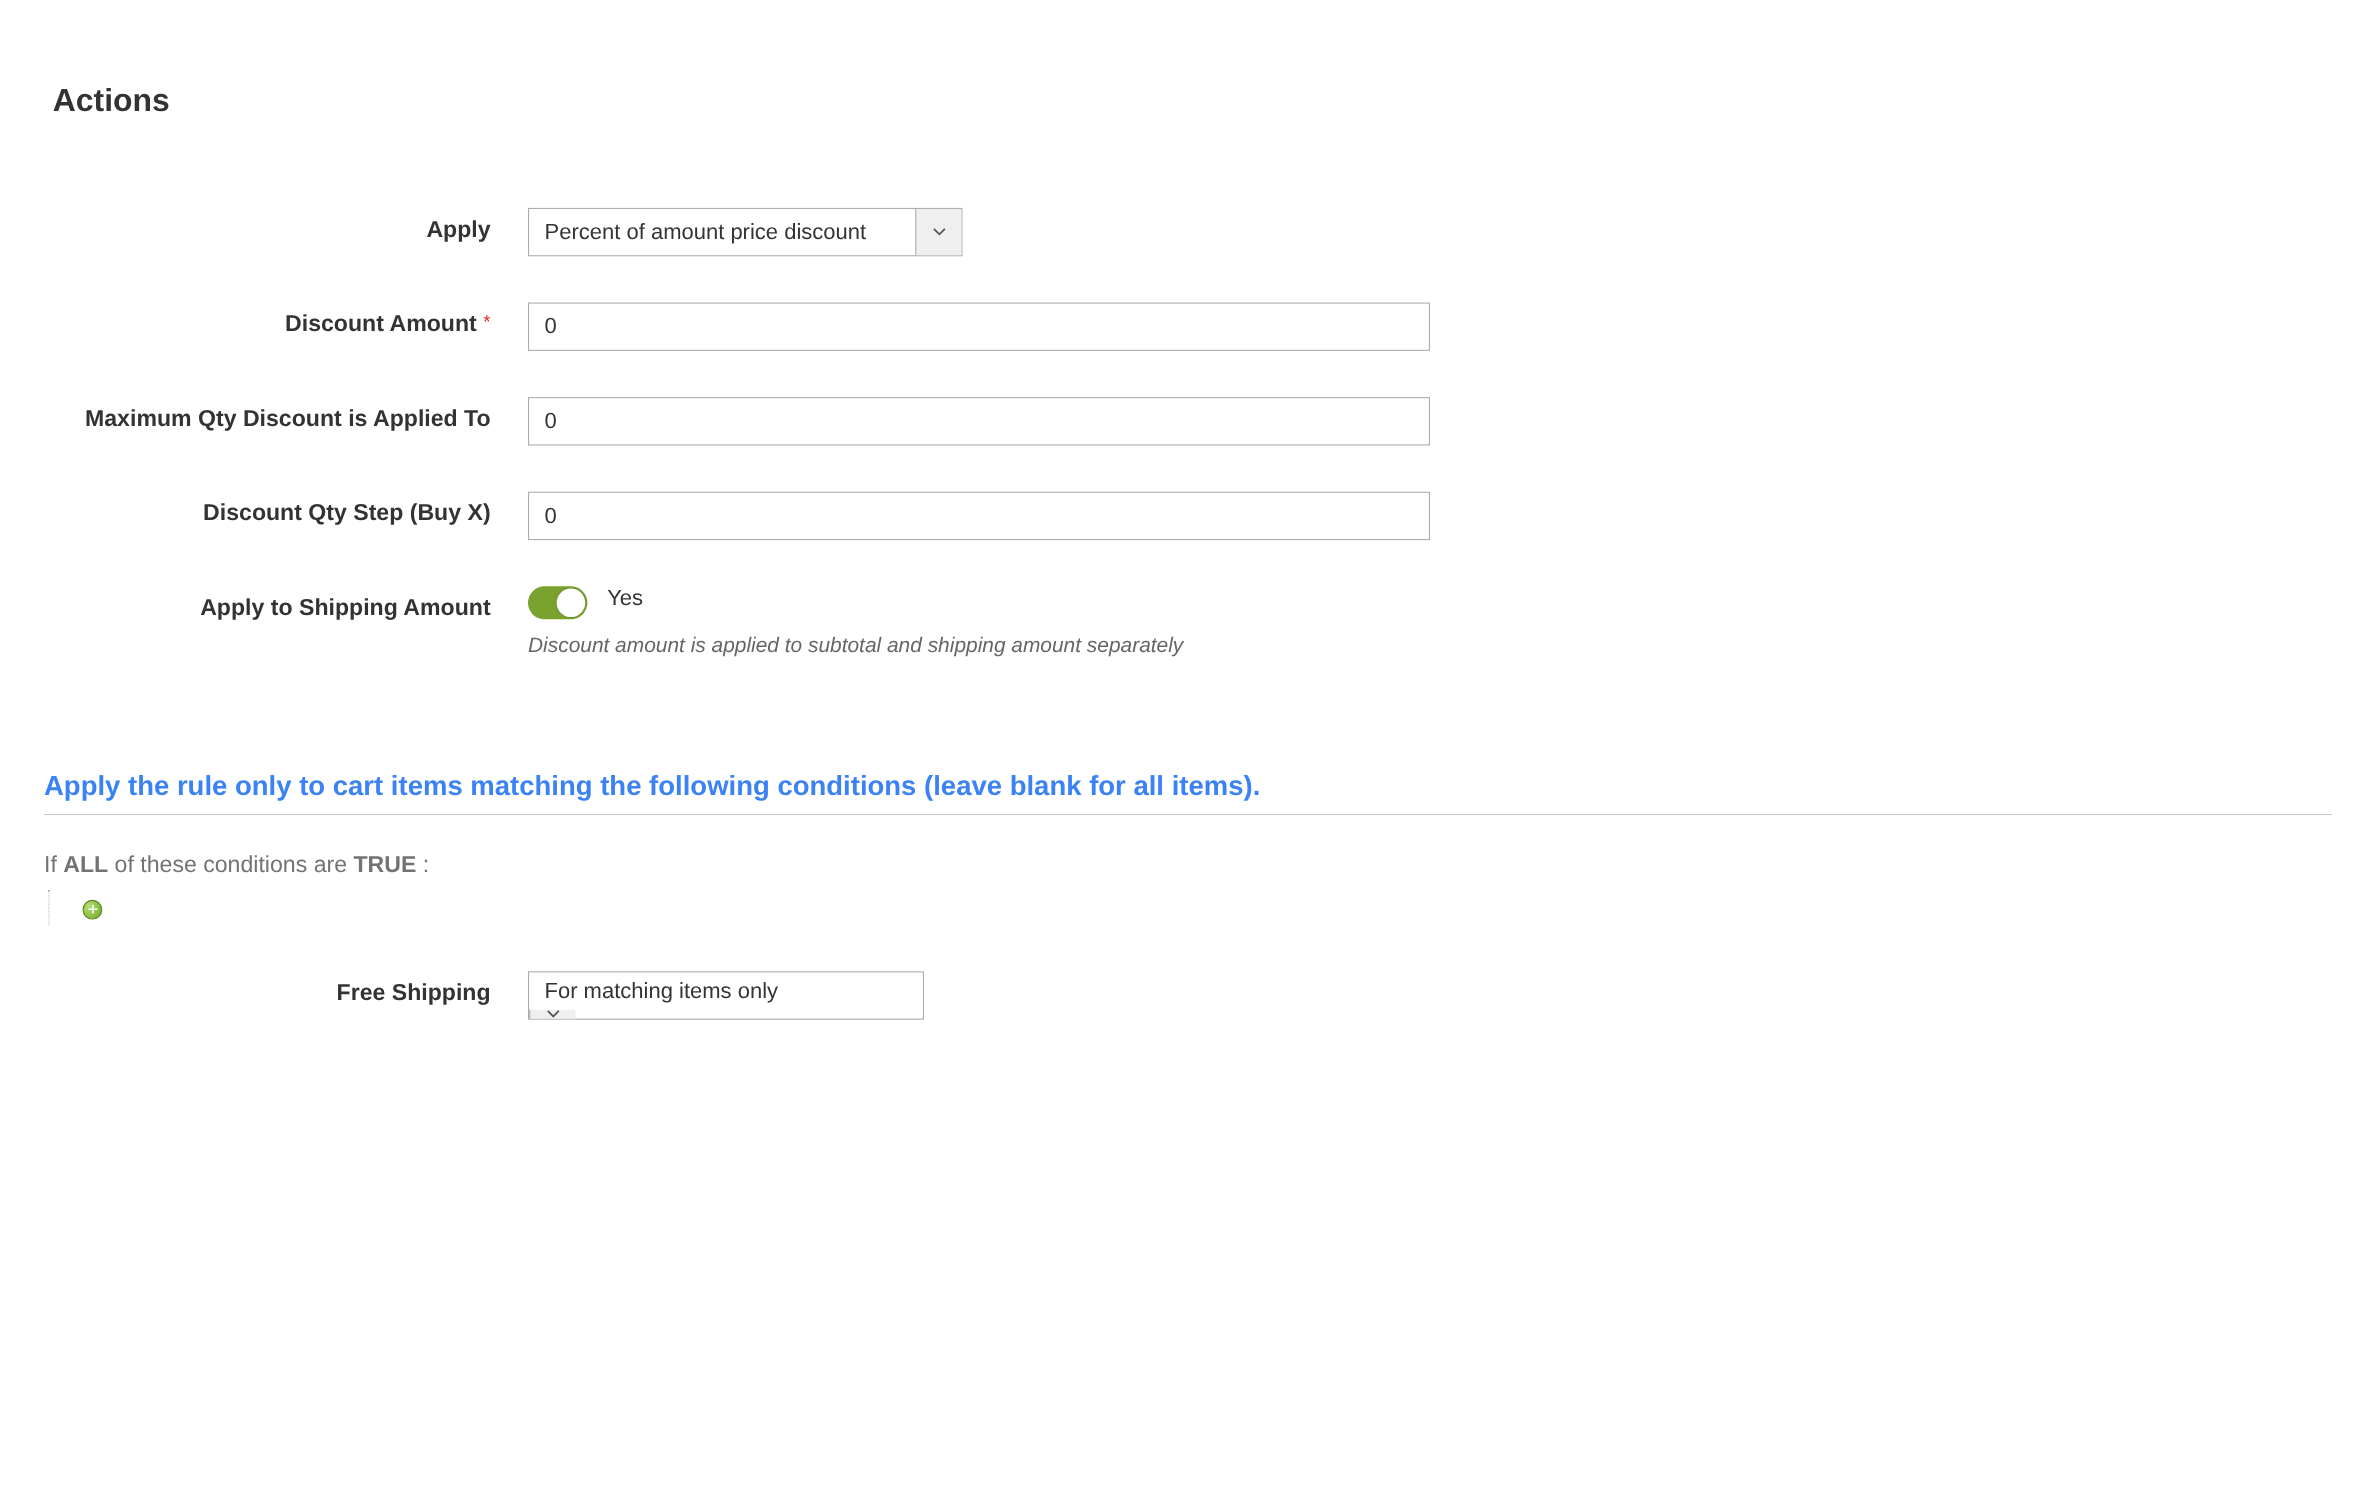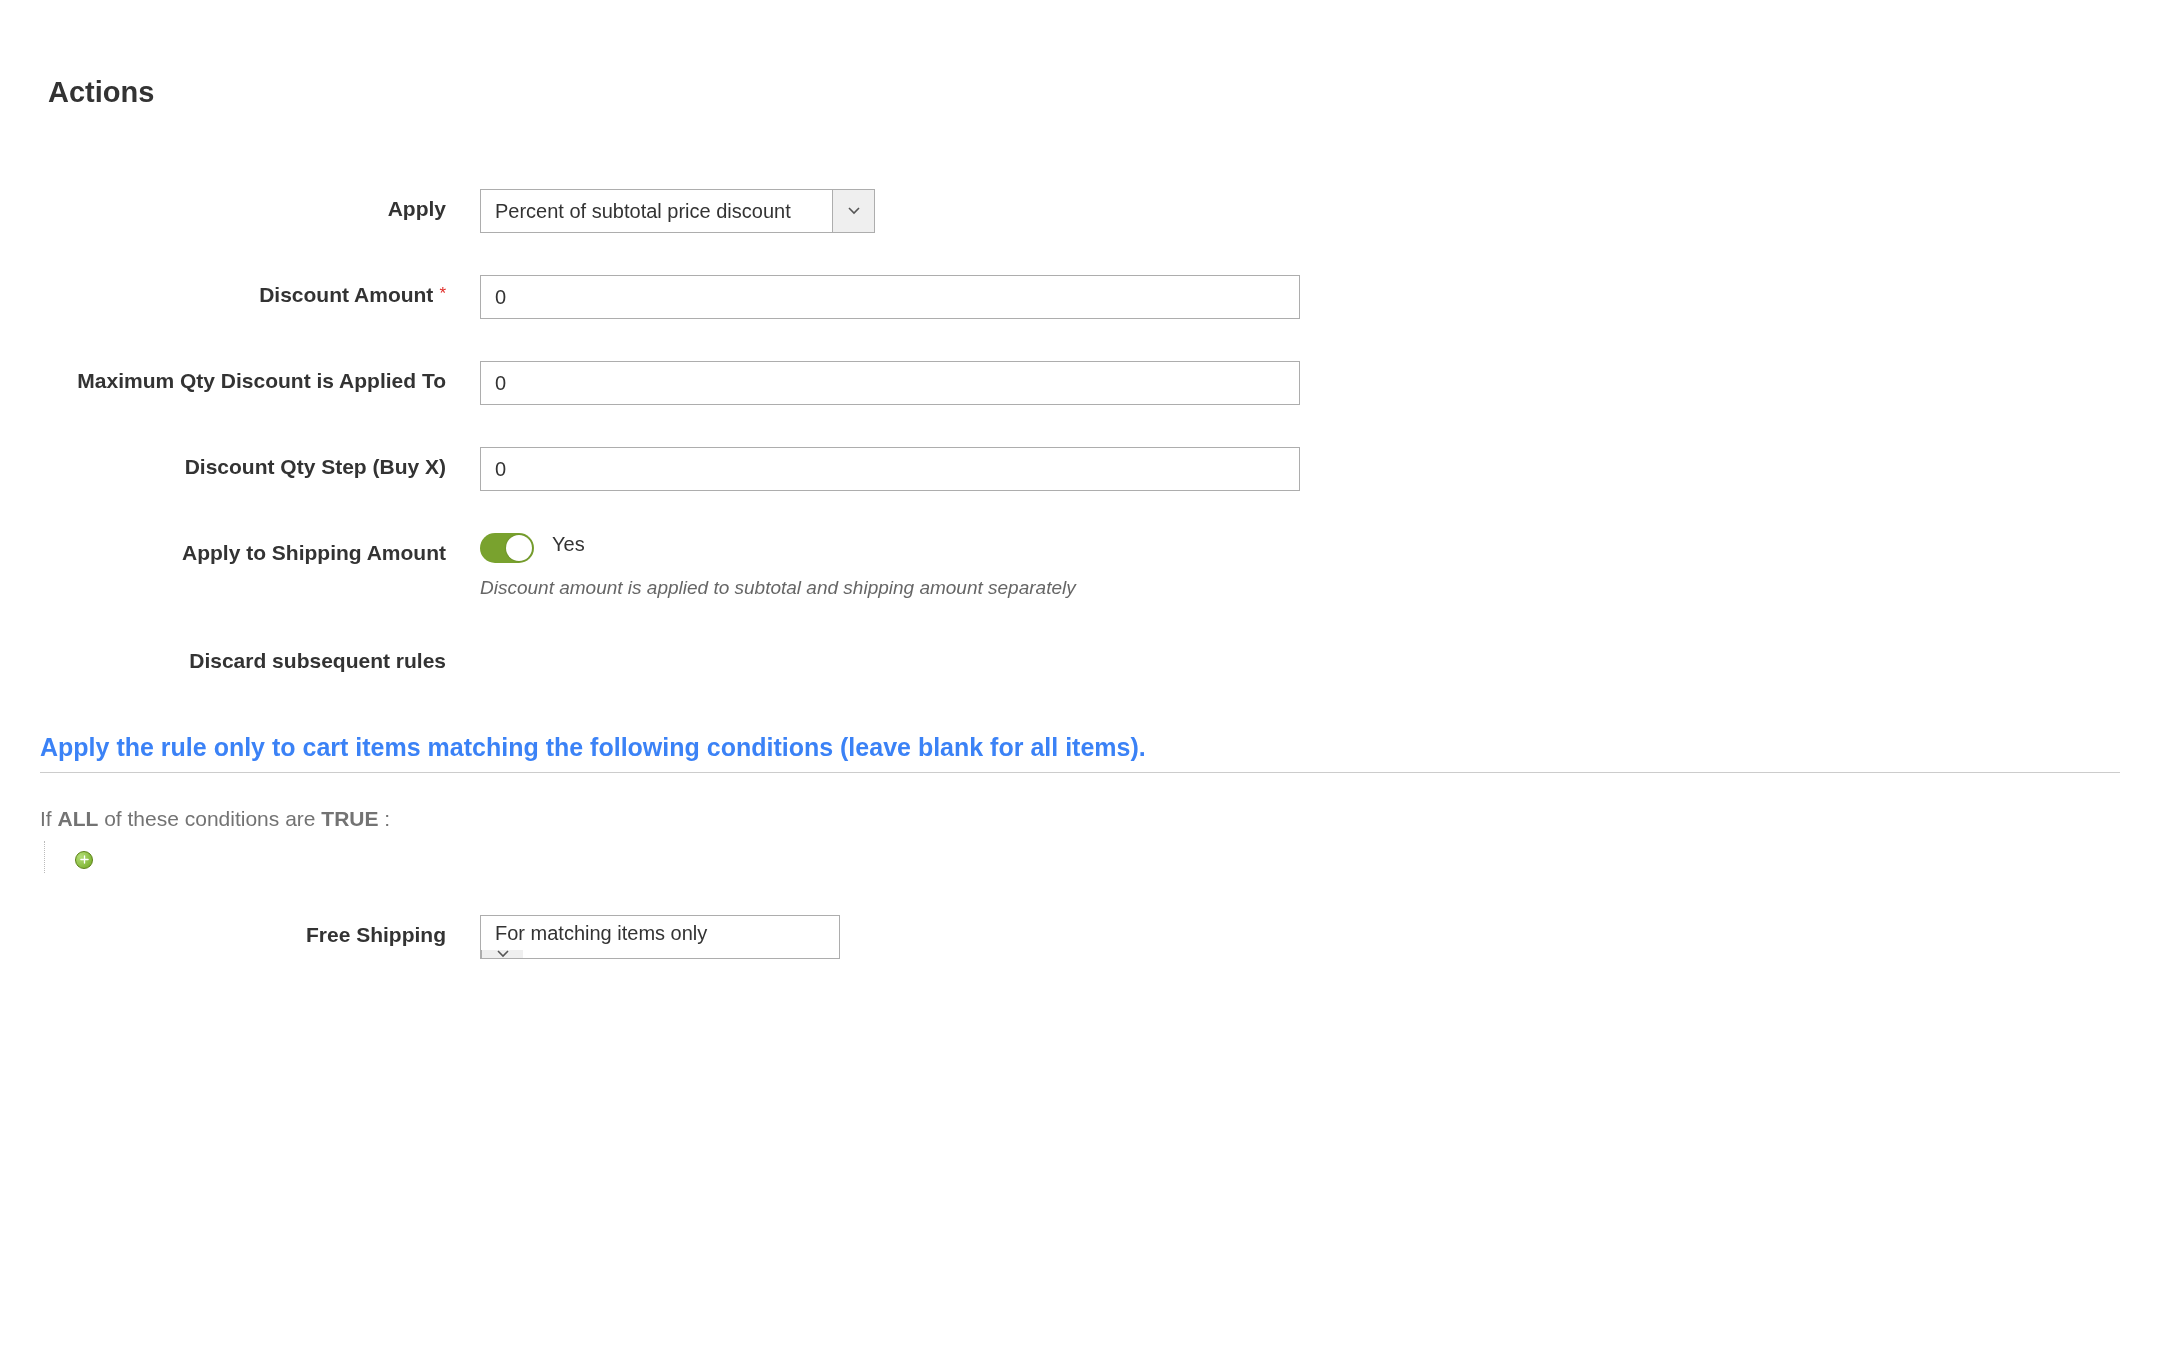--- a/index.html
+++ b/index.html
@@ -161,21 +161,21 @@
 <body>
 
 <div class="page">
 
   <div class="section-title">Actions</div>
 
   <div class="form-row">
     <div class="label-col">Apply</div>
     <div class="control-col">
       <div class="select-wrap wide" tabindex="0">
-        <div class="select-display">Percent of subtotal price discount</div>
+        <div class="select-display">Percent of amount price discount</div>
         <div class="select-caret">
           <svg viewBox="0 0 12 8">
               <path d="M1 1 L6 6 L11 1" fill="none" stroke="#555" stroke-width="1.6"></path>
             </svg>
         </div>
       </div>
     </div>
   </div>
 
   <div class="form-row">
@@ -208,21 +208,20 @@
         <div class="toggle on">
             <div class="knob"></div>
           </div>
         <span class="toggle-label">Yes</span>
       </div>
       <div class="help-text">Discount amount is applied to subtotal and shipping amount separately</div>
     </div>
   </div>
 
   <div class="form-row" style="margin-bottom:56px;">
-    <div class="label-col">Discard subsequent rules</div>
   </div>
 
   <div class="conditions-heading">Apply the rule only to cart items matching the following conditions (leave blank for all items).</div>
   <hr class="hr">
 
   <div class="condition-line">
     <span>If </span><span class="cond-strong">ALL</span><span>  of these conditions are </span><span class="cond-strong">TRUE</span><span> :</span>
   </div>
 
   <div class="add-condition-row">

